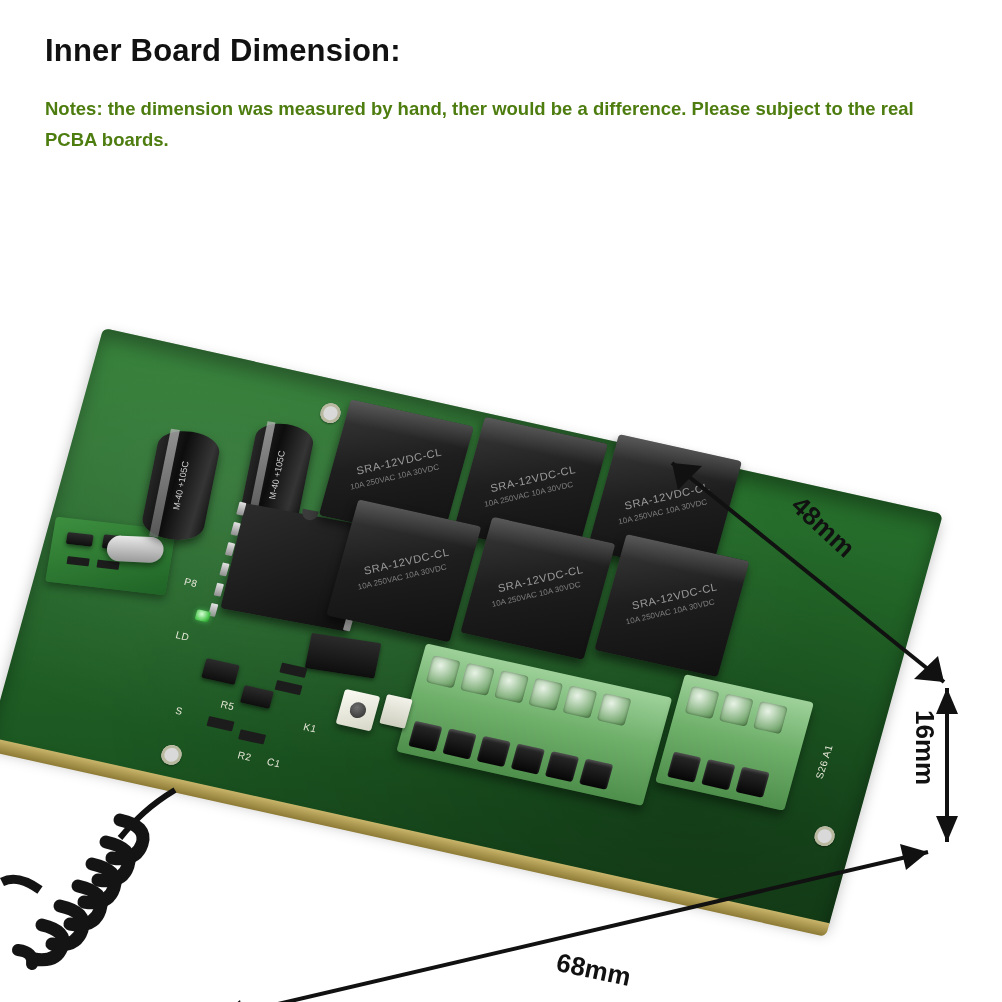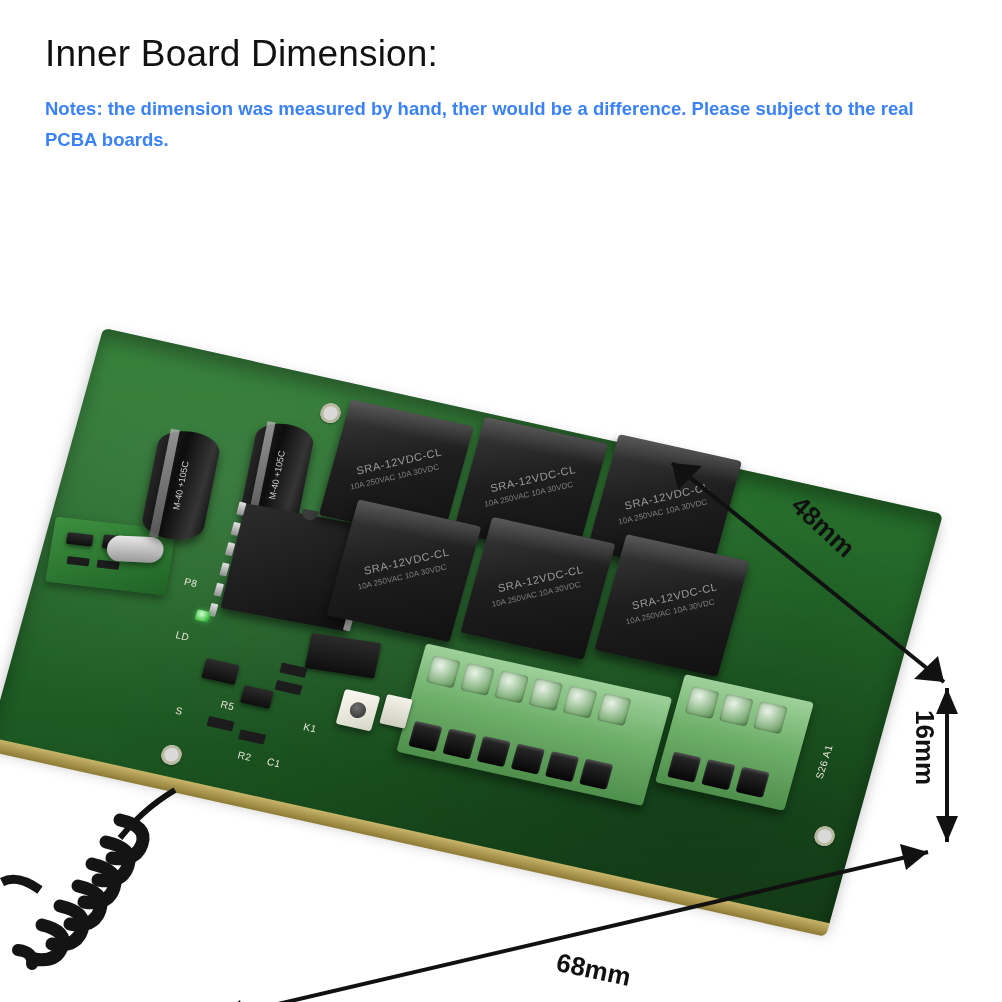--- a/index.html
+++ b/index.html
@@ -20,34 +20,34 @@
     width: 1002px;
     height: 1002px;
     background: #ffffff;
   }
 
   
   .heading {
     position: absolute;
     left: 45px;
     top: 33px;
-    font-size: 37px;
-    font-weight: normal;
+    font-size: 31px;
+    font-weight: bold;
     letter-spacing: 0.2px;
     color: #111111;
   }
   .notes {
     position: absolute;
     left: 45px;
     top: 93px;
     width: 880px;
     font-size: 18.5px;
     line-height: 31px;
     font-weight: bold;
-    color: #3b82f6;
+    color: #4d7c0f;
   }
 
   
   .photo {
     position: absolute;
     left: 0;
     top: 190px;
     width: 1002px;
     height: 812px;
     background: #ffffff;

